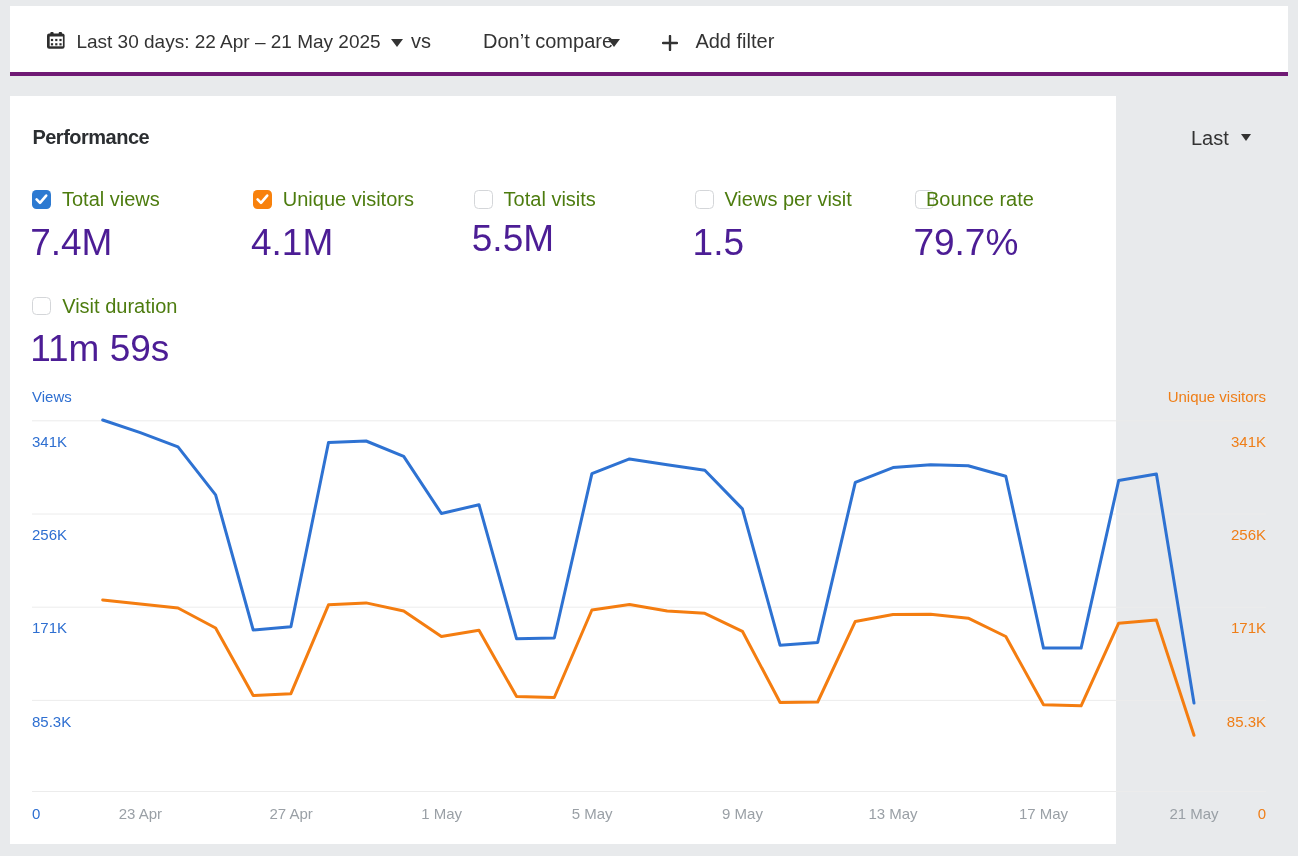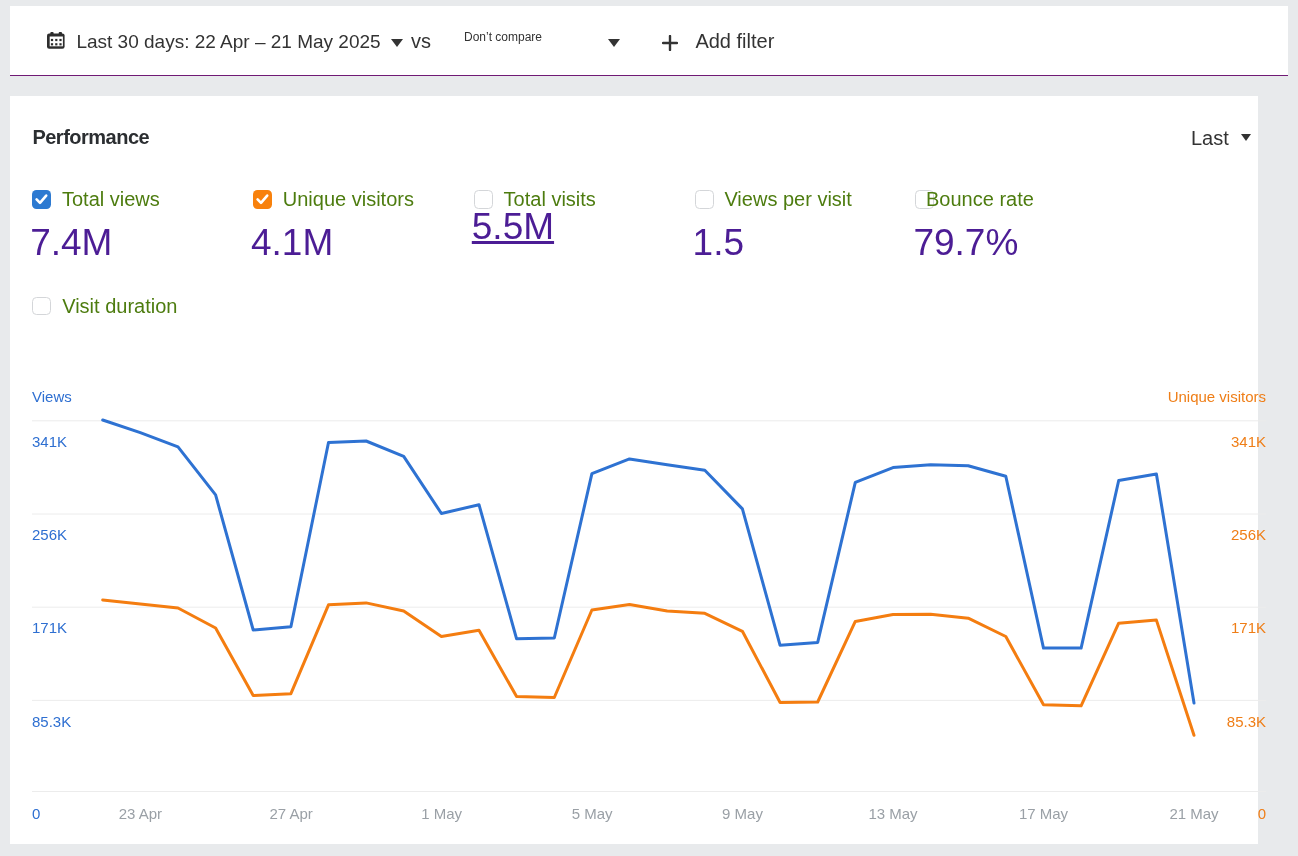--- a/index.html
+++ b/index.html
@@ -1,17 +1,17 @@
 <!DOCTYPE html>
 <html><head><meta charset="utf-8"><style>
 *{margin:0;padding:0;box-sizing:border-box;}
 html,body{width:1298px;height:856px;background:#e8eaec;font-family:"Liberation Sans",sans-serif;overflow:hidden;}
 .abs{position:absolute;}
-.topbar{position:absolute;left:10px;top:6px;width:1278px;height:70px;background:#fff;border-bottom:1px solid #701a75;}
-.card{position:absolute;left:10px;top:96px;width:1248px;height:748px;background:#fff;}
+.topbar{position:absolute;left:10px;top:6px;width:1278px;height:70px;background:#fff;border-bottom:4px solid #701a75;}
+.card{position:absolute;left:10px;top:96px;width:1106px;height:748px;background:#fff;}
 .t{position:absolute;white-space:nowrap;color:#333;line-height:1;}
 .caret{position:absolute;width:0;height:0;border-left:6.5px solid transparent;border-right:6.5px solid transparent;border-top:8.5px solid #333;}
 .cb{position:absolute;width:19px;height:18.5px;border-radius:4.5px;}
 .cb.unchecked{background:#fff;border:1.3px solid #d4d6d9;}
 .num{font-size:37px;color:#4c1d95;}
 .lab{font-size:20px;color:#4d7c0f;}
 </style></head><body>
 <div class="topbar">
 <svg class="abs" style="left:37px;top:25px" width="19" height="25" viewBox="0 0 19 25">
       <rect x="3.3" y="0.9" width="3.3" height="4" rx="1" fill="#2d2d2d"></rect>
@@ -21,21 +21,21 @@
       <rect x="3.9" y="7.9" width="2.2" height="2.2" fill="#2d2d2d"></rect>
       <rect x="8.2" y="7.9" width="2.2" height="2.2" fill="#2d2d2d"></rect>
       <rect x="12.4" y="7.9" width="2.2" height="2.2" fill="#2d2d2d"></rect>
       <rect x="3.9" y="12.2" width="2.2" height="2.2" fill="#2d2d2d"></rect>
       <rect x="8.2" y="12.2" width="2.2" height="2.2" fill="#2d2d2d"></rect>
       <rect x="12.4" y="12.2" width="2.2" height="2.2" fill="#2d2d2d"></rect>
     </svg>
 <div class="t" style="left:66.4px;top:26.2px;font-size:19px;">Last 30 days: 22 Apr – 21 May 2025</div>
 <div class="caret" style="left:381.3px;top:32.6px;"></div>
 <div class="t" style="left:401px;top:25.4px;font-size:20px;">vs</div>
-<div class="t" style="left:454px;top:25.4px;font-size:12px;">Don’t compare</div>
+<div class="t" style="left:473px;top:25.4px;font-size:20px;">Don’t compare</div>
 <div class="caret" style="left:598px;top:32.6px;"></div>
 <svg class="abs" style="left:651.5px;top:28.5px" width="16" height="16" viewBox="0 0 16 16">
       <path d="M8 1 V15 M1 8 H15" stroke="#333" stroke-width="2.4" stroke-linecap="round"></path>
     </svg>
 <div class="t" style="left:677.4px;top:25.4px;font-size:20px;margin-left:8px;">Add filter</div>
 </div>
 <div class="card">
 <div class="t" style="left:22.4px;top:31.3px;font-size:20px;font-weight:bold;letter-spacing:-0.5px;color:#2b2e31;">Performance</div>
 <div class="t" style="left:1181px;top:31.6px;font-size:20px;">Last</div>
 <div class="caret" style="left:1230.5px;top:37.6px;border-left-width:5.7px;border-right-width:5.7px;border-top-width:7.4px;"></div>
@@ -46,29 +46,30 @@
 <div class="t lab" style="left:52.0px;top:93.0px;">Total views</div>
 <div class="t num" style="left:20.2px;top:128.0px;">7.4M</div>
 <div class="cb" style="left:243.0px;top:94.4px;background:#f8810c;"></div>
 <svg class="abs" style="left:243.0px;top:94.4px;" width="19" height="18.5" viewBox="0 0 19 18.5">
       <path d="M4.6 9.4 L8 12.9 L14.2 5.6" stroke="#fff" stroke-width="2.6" fill="none" stroke-linecap="round" stroke-linejoin="round"></path>
     </svg>
 <div class="t lab" style="left:272.8px;top:93.0px;">Unique visitors</div>
 <div class="t num" style="left:241.0px;top:128.0px;">4.1M</div>
 <div class="cb unchecked" style="left:463.8px;top:94.4px;"></div>
 <div class="t lab" style="left:493.6px;top:93.0px;">Total visits</div>
-<div class="t num" style="left:461.8px;top:112px;text-decoration:underline;">5.5M</div>
+<div class="t num" style="left:461.8px;top:124px;">5.5M</div>
 <div class="cb unchecked" style="left:684.6px;top:94.4px;"></div>
 <div class="t lab" style="left:714.4px;top:93.0px;">Views per visit</div>
 <div class="t num" style="left:682.6px;top:128.0px;">1.5</div>
 <div class="cb unchecked" style="left:905.4px;top:94.4px;"></div>
 <div class="t lab" style="left:916px;top:93.0px;">Bounce rate</div>
 <div class="t num" style="left:903.4px;top:128.0px;">79.7%</div>
 <div class="cb unchecked" style="left:21.9px;top:200.6px;"></div>
 <div class="t lab" style="left:52.2px;top:199.6px;">Visit duration</div>
+<div class="t num" style="left:20.2px;top:234.4px;">11m 59s</div>
 </div>
 <svg class="abs" style="left:0;top:0;" width="1298" height="856" viewBox="0 0 1298 856" font-family="Liberation Sans,sans-serif" font-size="15">
 <line x1="32" y1="420.8" x2="1266" y2="420.8" stroke="#ececec" stroke-width="1"></line>
 <line x1="32" y1="514.0" x2="1266" y2="514.0" stroke="#ececec" stroke-width="1"></line>
 <line x1="32" y1="607.2" x2="1266" y2="607.2" stroke="#ececec" stroke-width="1"></line>
 <line x1="32" y1="700.4" x2="1266" y2="700.4" stroke="#ececec" stroke-width="1"></line>
 <line x1="32" y1="791.5" x2="1266" y2="791.5" stroke="#ececec" stroke-width="1"></line>
 <text x="32" y="402.3" fill="#2e6fd1">Views</text>
 <text x="1266" y="402.3" fill="#ef7e17" text-anchor="end">Unique visitors</text>
 <text x="32" y="447.0" fill="#2e6fd1">341K</text>

